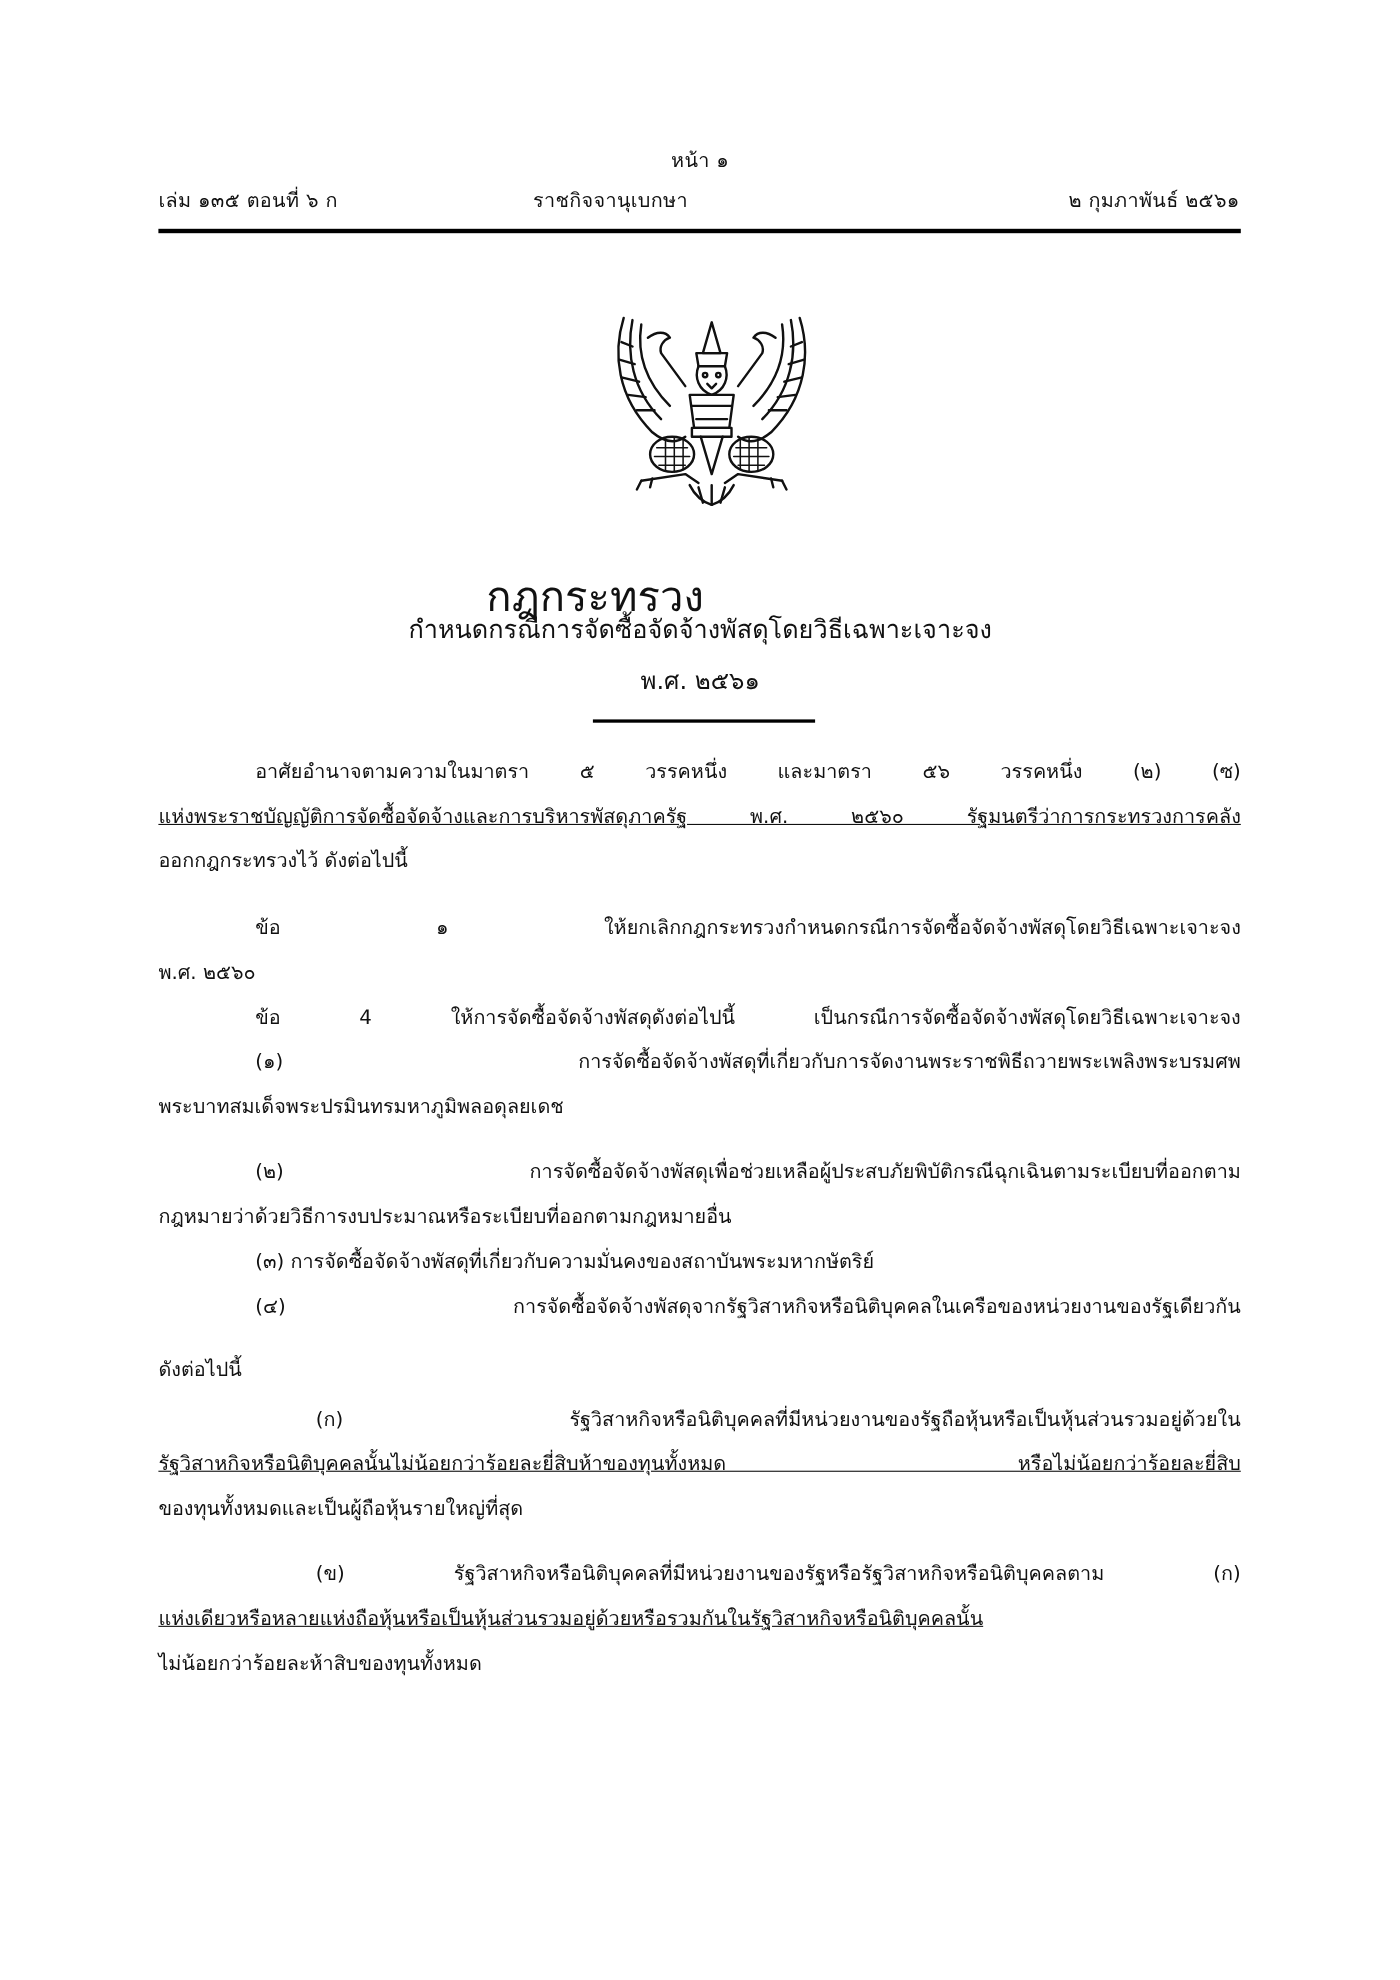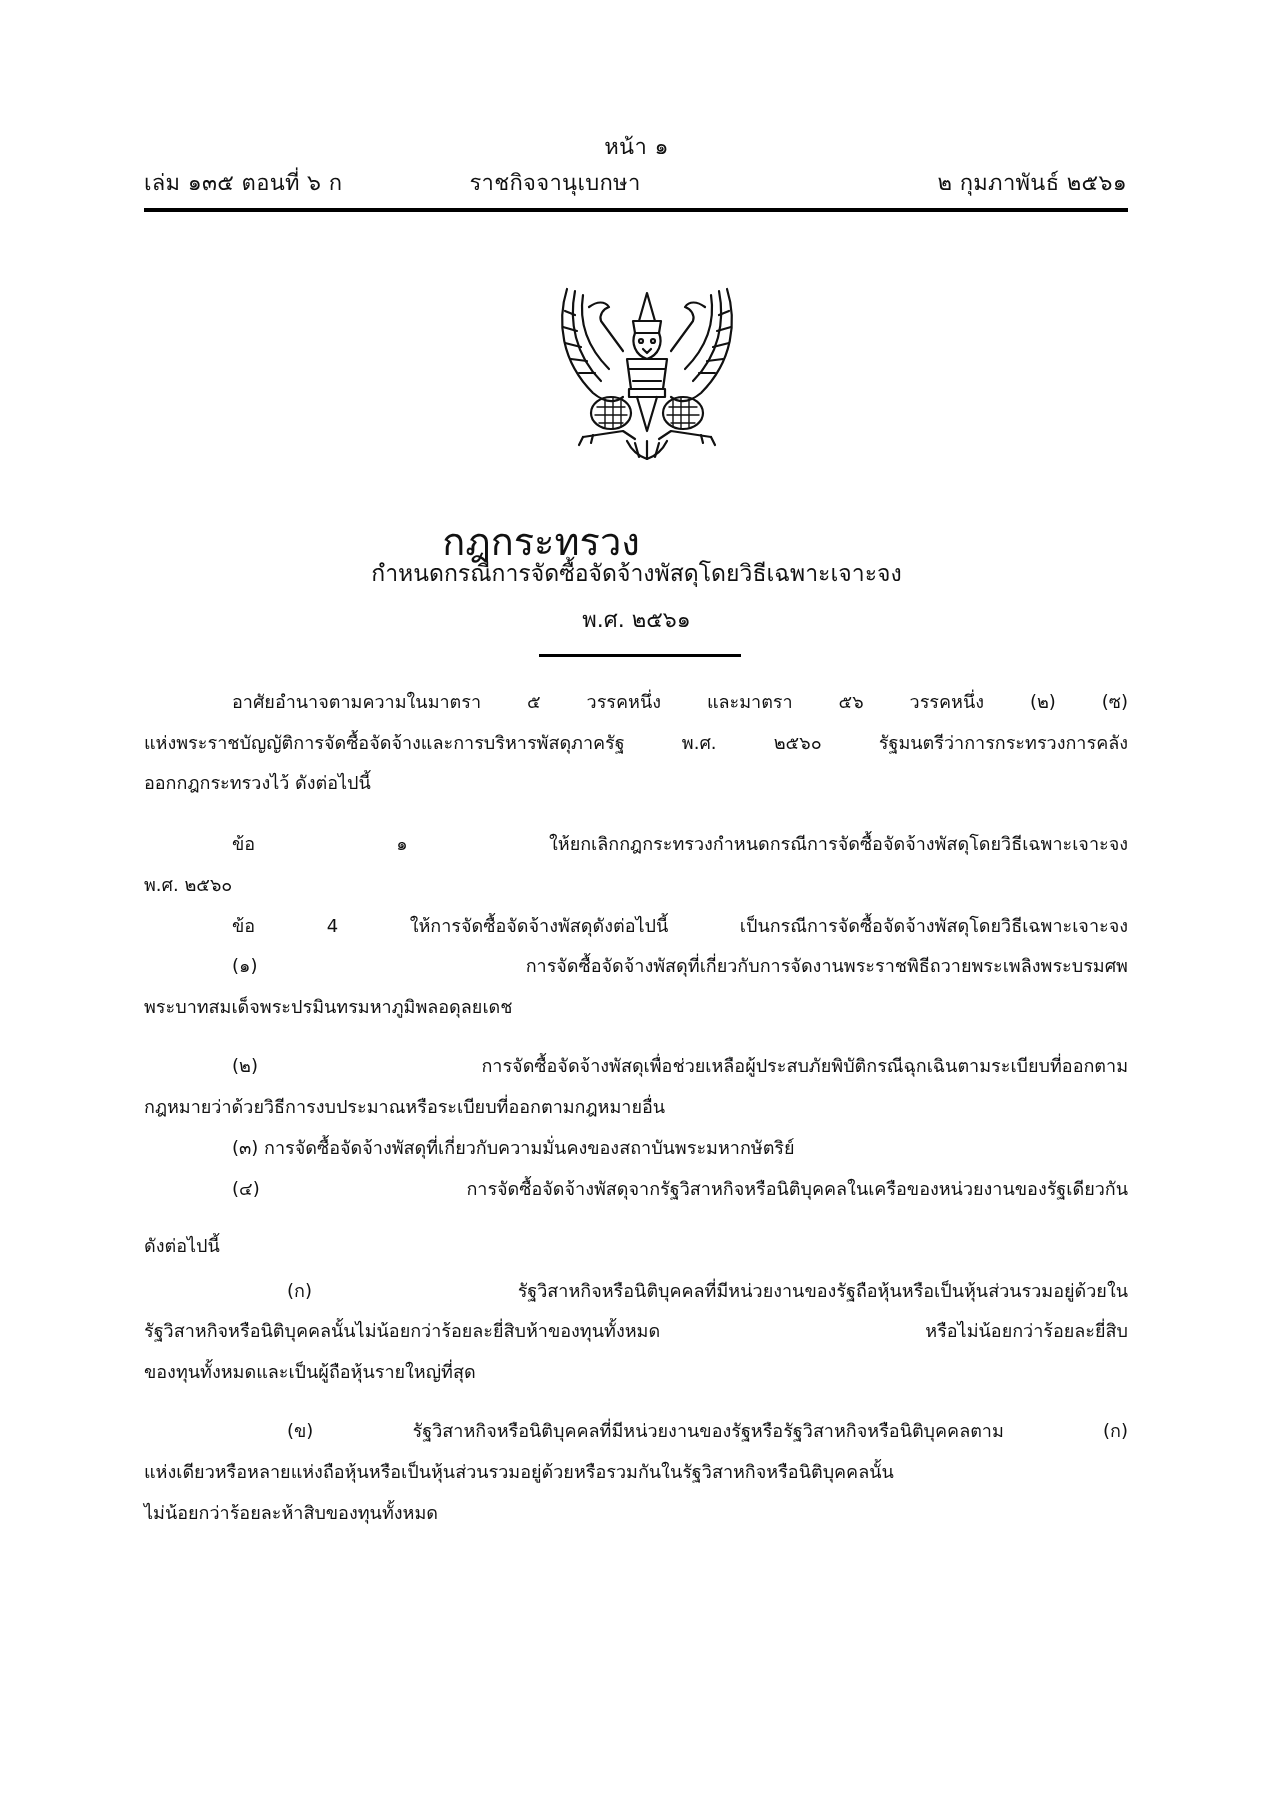--- a/index.html
+++ b/index.html
@@ -2,39 +2,39 @@
 <html><head>
 <meta charset="utf-8">
 <style>
   html, body { margin: 0; padding: 0; background: #ffffff; }
   body {
     width: 1273px; height: 1800px; position: relative; overflow: hidden;
     font-family: "DejaVu Sans", "Liberation Sans", sans-serif;
     color: #111111;
   }
   .abs { position: absolute; white-space: nowrap; }
-  .hdr { font-size: 22px; line-height: 30px; letter-spacing: 0.3px; }
+  .hdr { font-size: 18px; line-height: 30px; letter-spacing: 0.3px; }
   .page-no { left: 0; width: 1273px; text-align: center; top: 132px; }
   .vol { left: 144px; top: 168px; }
   .gazette { left: 0; width: 1110px; text-align: center; top: 168px; padding-left: 0; }
   .date { right: 146px; top: 168px; }
   .hdr-rule { position: absolute; left: 144px; width: 984px; top: 208px; height: 4px; background: #000; }
 
   .emblem { position: absolute; left: 553px; top: 281px; width: 188px; height: 180px; }
 
   .title { left: 0; width: 1082px; text-align: center; top: 520px; font-size: 38px; line-height: 44px; }
   .subtitle { left: 0; width: 1273px; text-align: center; top: 556px; font-size: 23px; line-height: 34px; }
   .year { left: 0; width: 1273px; text-align: center; top: 604px; font-size: 22px; line-height: 32px; }
   .divider { position: absolute; left: 539px; width: 202px; top: 654px; height: 3px; background: #000; }
 
   .body-line { font-size: 18px; line-height: 30px; }
   .l0 { left: 144px; }
   .i1 { left: 232px; }
   .i2 { left: 287px; }
-  .justify { width: 984px; text-align: justify; text-align-last: justify; white-space: nowrap; }
+  .justify { width: 984px; text-align: justify; text-align-last: justify; white-space: nowrap; text-decoration: underline; }
 </style>
 </head>
 <body>
 
 <div class="abs hdr page-no">หน้า   ๑</div>
 <div class="abs hdr vol">เล่ม   ๑๓๕   ตอนที่   ๖   ก</div>
 <div class="abs hdr gazette">ราชกิจจานุเบกษา</div>
 <div class="abs hdr date">๒   กุมภาพันธ์   ๒๕๖๑</div>
 <div class="hdr-rule"></div>
 

